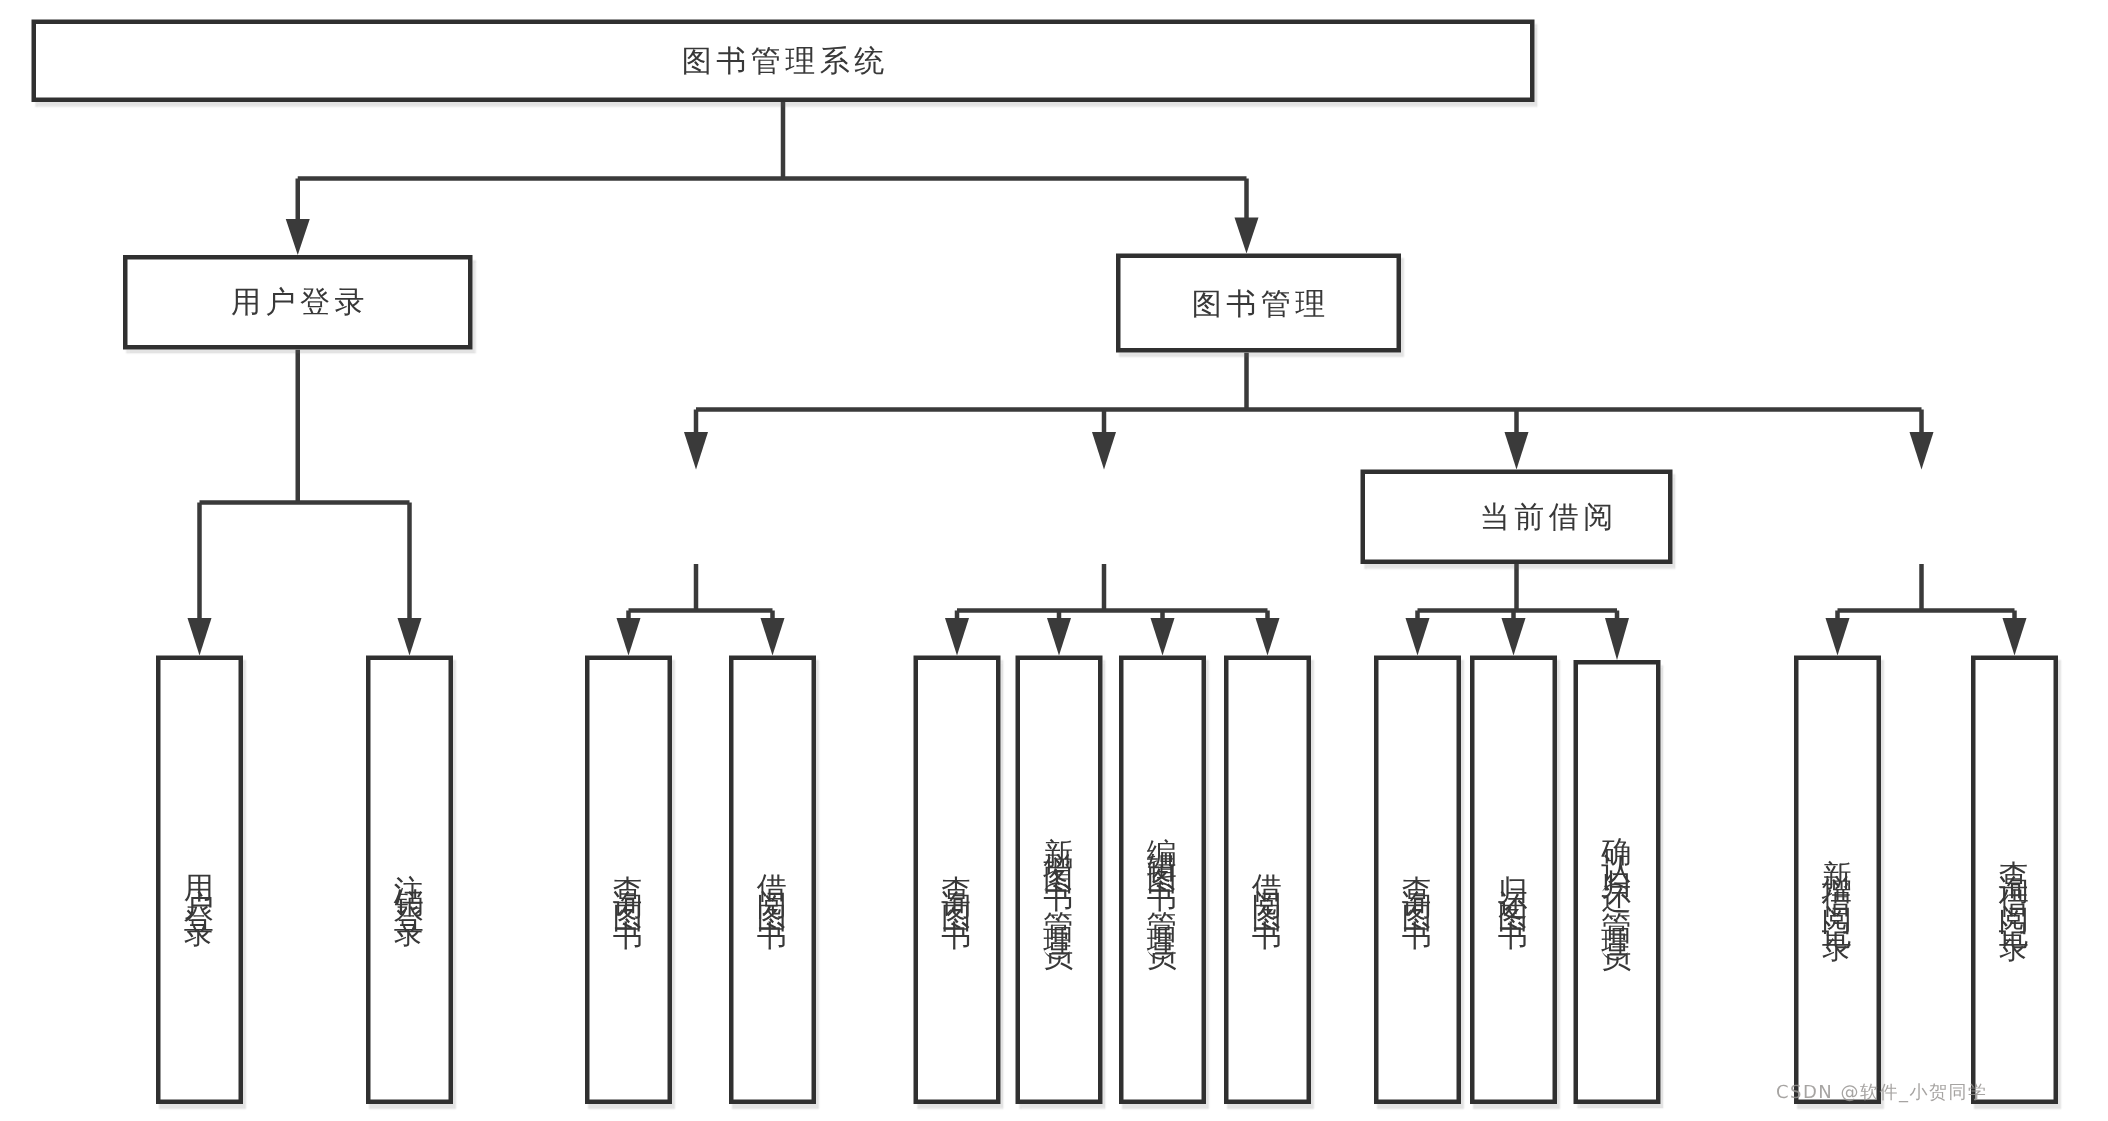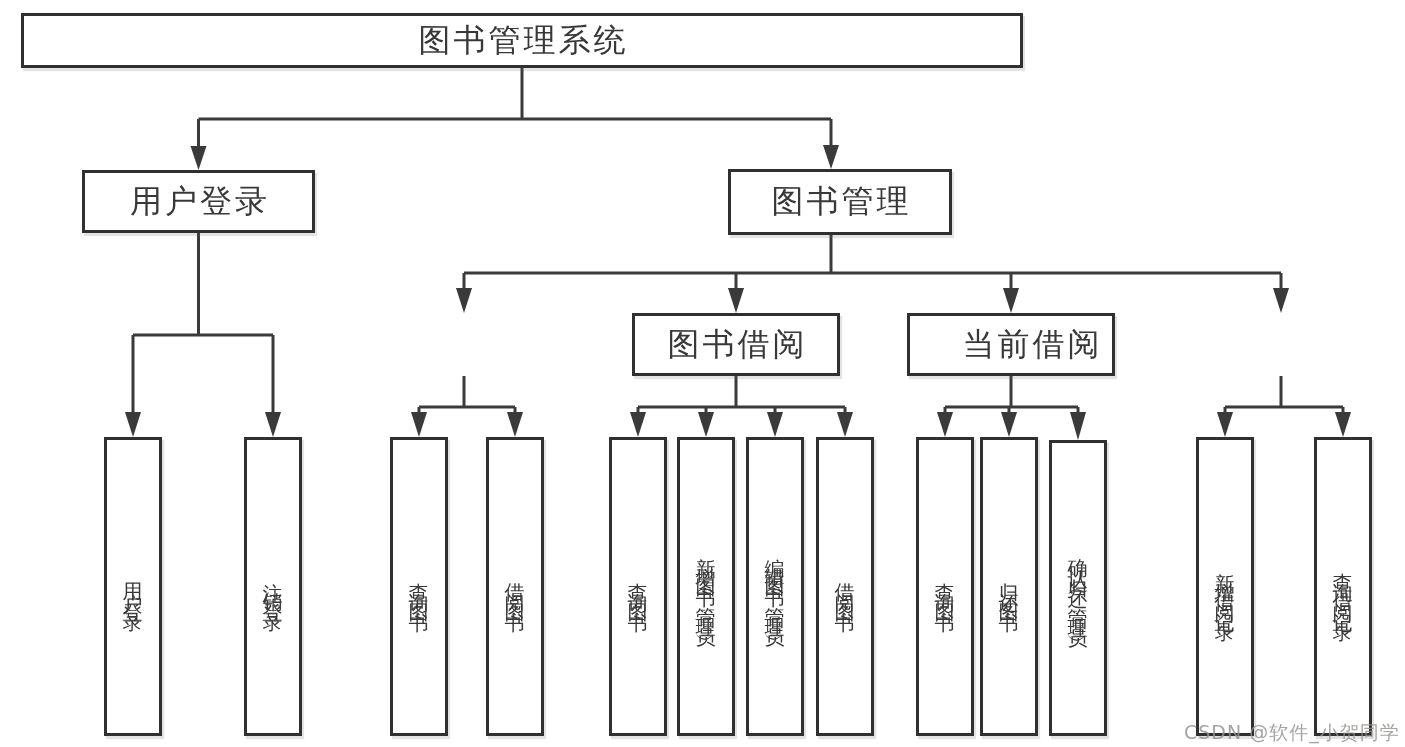--- a/index.html
+++ b/index.html
@@ -26,38 +26,38 @@
     background: #ffffff;
     border: 3px solid #303030;
     color: #383838;
     display: flex;
     align-items: center;
     justify-content: center;
     z-index: 2;
     box-shadow: 2px 3px 1px rgba(100,100,100,0.18);
   }
   .node-h {
-    font-size: 32px;
+    font-size: 20px;
     letter-spacing: 3px;
     text-indent: 3px;
     white-space: nowrap;
   }
   .node-v {
     writing-mode: vertical-rl;
     text-orientation: mixed;
     font-size: 20px;
     letter-spacing: 10px;
     line-height: 52px;
   }
   .watermark {
     position: absolute;
     left: 1184px;
     top: 720px;
     z-index: 3;
-    font-size: 19px;
+    font-size: 12px;
     color: rgba(150,148,146,0.85);
     white-space: nowrap;
     letter-spacing: 1px;
   }
 </style>
 </head>
 <body>
 
 <div class="canvas">
 
@@ -133,23 +133,22 @@
       <path d="M1225 407 V414"></path>
       <polygon points="1217,412 1233,412 1225,437"></polygon>
       <path d="M1343 407 V414"></path>
       <polygon points="1335,412 1351,412 1343,437"></polygon>
     </g>
   </svg>
 
   <div class="node node-h" style="left:21px; top:13px; width:1002px; height:55px;">图书管理系统</div>
 
   <div class="node node-h" style="left:82px; top:170px; width:233px; height:63px;">用户登录</div>
-  <div class="node node-h" style="left:728px; top:169px; width:224px; height:66px;">图书管理</div>
+  <div class="node node-h" style="left:744px; top:169px; width:190px; height:66px;">图书管理</div>
 
-  <div class="node node-h" style="left:632px; top:313px; width:208px; height:63px;">图书借阅</div>
   <div class="node node-h" style="left:907px; top:313px; width:208px; height:63px;padding-left:40px;">当前借阅</div>
 
   <div class="node node-v" style="left:104px; top:437px; width:58px; height:299px;">用户登录</div>
   <div class="node node-v" style="left:244px; top:437px; width:58px; height:299px;">注销登录</div>
 
   <div class="node node-v" style="left:390px; top:437px; width:58px; height:299px;">查询图书</div>
   <div class="node node-v" style="left:486px; top:437px; width:58px; height:299px;">借阅图书</div>
 
   <div class="node node-v" style="left:609px; top:437px; width:58px; height:299px;">查询图书</div>
   <div class="node node-v" style="left:677px; top:437px; width:58px; height:299px;">新增图书（管理员）</div>

